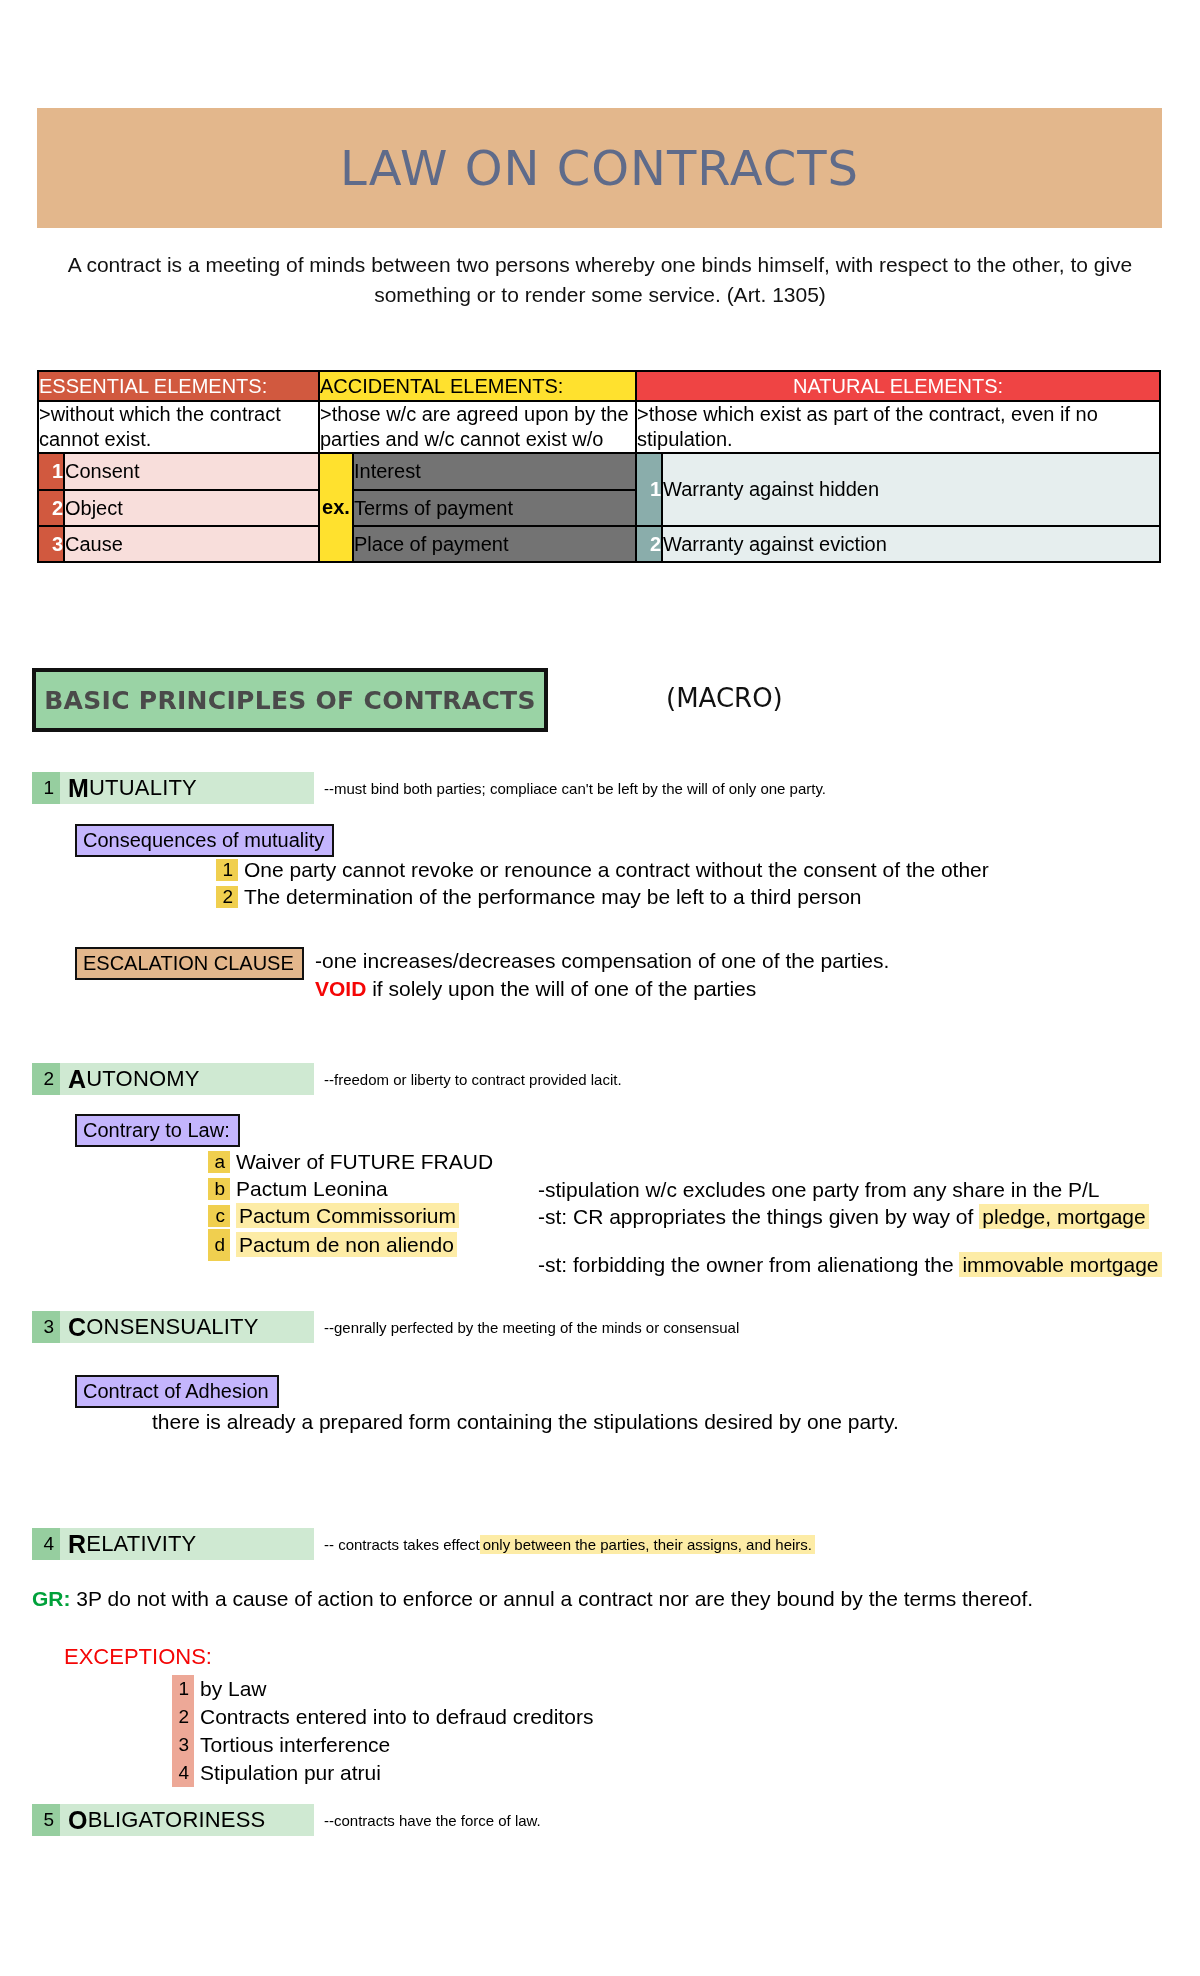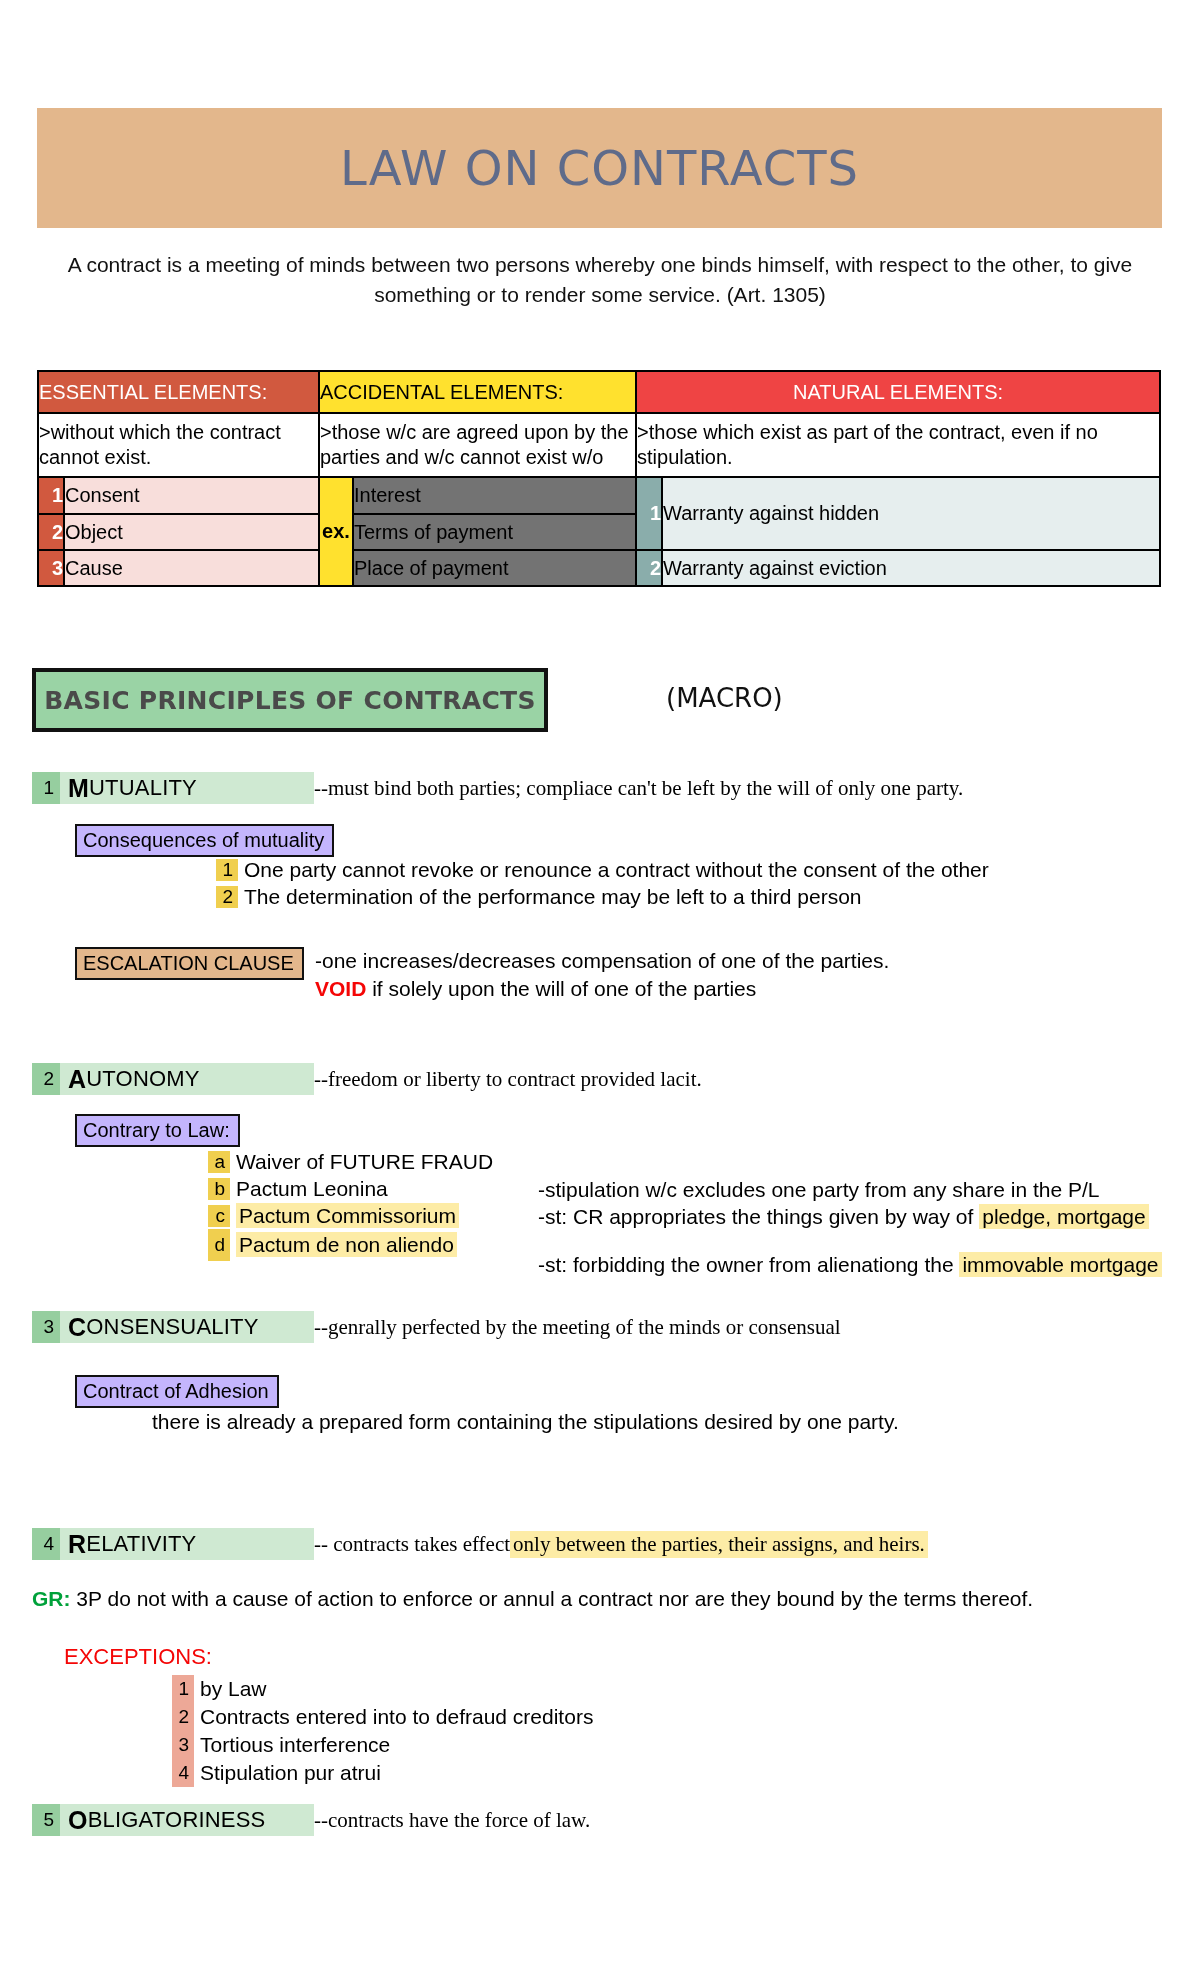--- a/index.html
+++ b/index.html
@@ -53,32 +53,32 @@
   }
   .elements-table td {
     border: 2px solid #000;
     padding: 0;
     vertical-align: middle;
     font-size: 20px;
   }
   .hdr {
     font-size: 20px;
     padding: 3px 6px 4px 6px;
-    height: 42px;
+    height: 30px;
     line-height: 1.1;
   }
   .hdr-essential { background: #d1593f; color: #ffffff; }
   .hdr-accidental { background: #ffe12e; color: #000000; }
   .hdr-natural { background: #ef4444; color: #ffffff; text-align: center; }
   .desc {
     padding: 4px 6px 6px 6px;
     font-size: 20px;
     line-height: 1.25;
     background: #ffffff;
-    height: 64px;
+    height: 52px;
     vertical-align: top;
   }
   .numcell {
     width: 26px;
     text-align: right;
     padding-right: 5px;
     color: #ffffff;
     font-size: 19px;
     font-weight: 600;
   }
@@ -139,24 +139,24 @@
     width: 254px;
     background: #cfe9d2;
     color: #000;
     font-size: 22px;
     display: flex; align-items: center;
     padding-left: 8px;
     letter-spacing: 0.2px;
   }
   .principle .pname .cap { font-size: 25px; font-weight: bold; }
   .principle .pdesc {
-    font-size: 21px;
+    font-size: 15px;
     display: flex; align-items: center;
+    padding-left: 10px;
     white-space: nowrap;
-    font-family: Liberation Serif, serif;
   }
 
   
   .label-box {
     position: absolute;
     background: #c4b5fd;
     border: 2px solid #111;
     font-size: 20px;
     padding: 2px 8px 3px 6px;
     line-height: 1.2;

